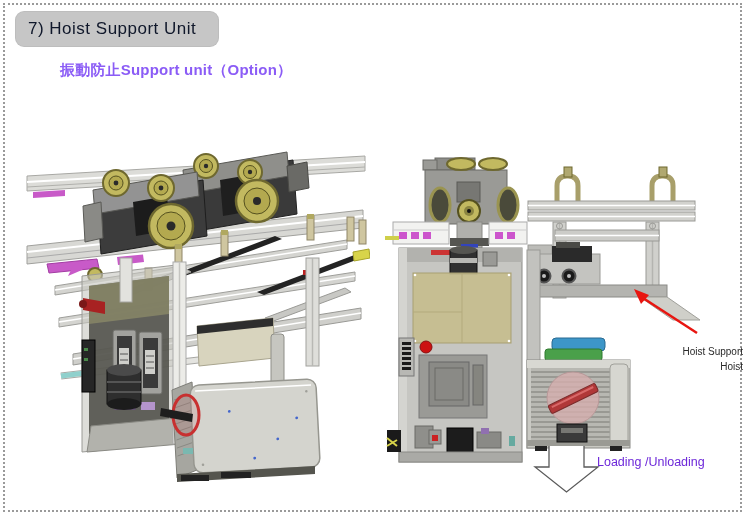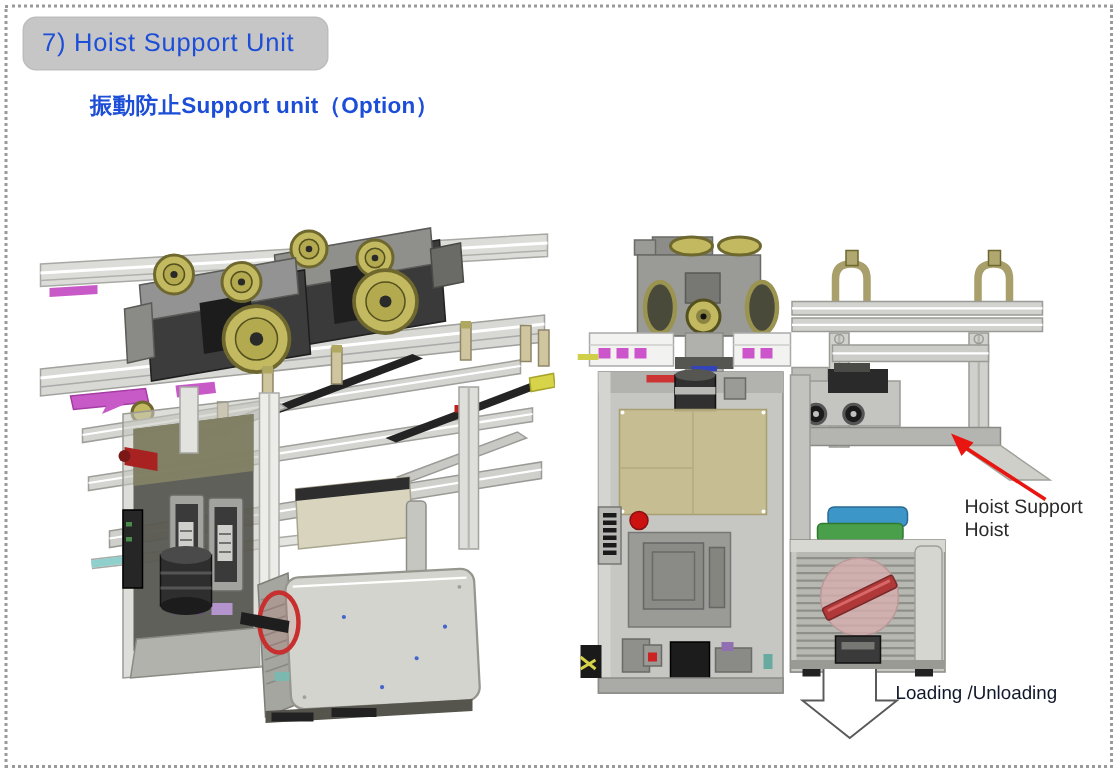--- a/index.html
+++ b/index.html
@@ -17,39 +17,39 @@
   }
   .title-box{
     position:absolute;left:16px;top:12px;
     width:178px;height:22px;
     padding:6px 12px;
     background:#c6c6c6;
     border-radius:8px;
     box-shadow:0 0 0 1px #bdbdbd;
     font-size:17px;
     letter-spacing:.5px;
-    color:#1d4ed8;
+    color:#0f172a;
     line-height:22px;
     white-space:nowrap;
   }
   .subtitle{
     position:absolute;left:60px;top:61px;
-    font-size:15px;font-weight:700;color:#1d4ed8;
+    font-size:15px;font-weight:700;color:#8b5cf6;
     letter-spacing:.2px;white-space:nowrap;text-align:center;
   }
   .fig{position:absolute;}
   .fig-left{left:25px;top:118px;}
   .fig-right{left:385px;top:140px;}
   .hoist-label{
-    position:absolute;left:643px;top:330px;width:100px;
-    font-size:13px;color:#2a2a2a;text-align:left;line-height:15px;
+    position:absolute;left:643px;top:344px;width:100px;
+    font-size:10px;color:#2a2a2a;text-align:right;line-height:15px;
   }
   .loading-label{
     position:absolute;left:597px;top:455px;
-    font-size:12.5px;color:#0f172a;white-space:nowrap;
+    font-size:12.5px;color:#6d28d9;white-space:nowrap;
   }
 </style>
 </head>
 <body>
 
 <div class="page">
   <div class="border-frame"></div>
 
   <div class="title-box">
     <span>7) Hoist Support Unit</span>

